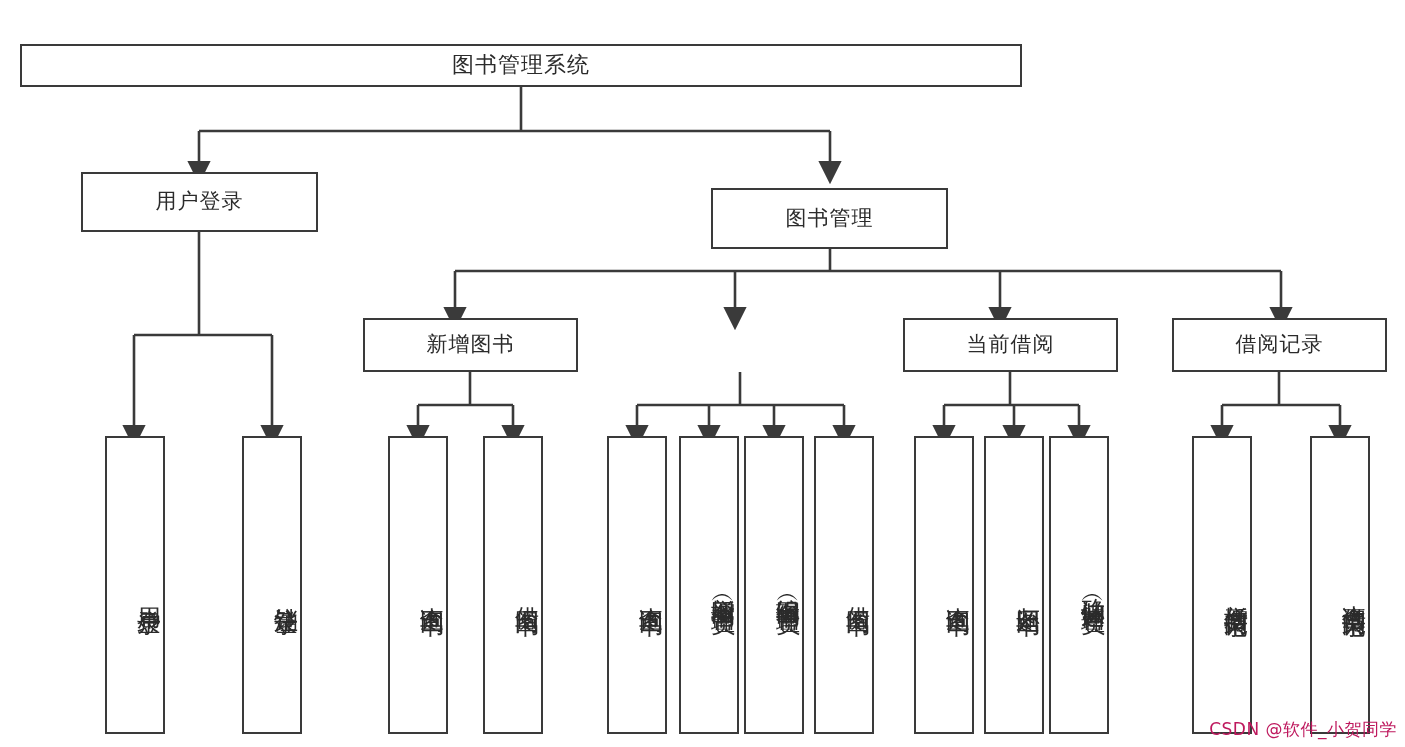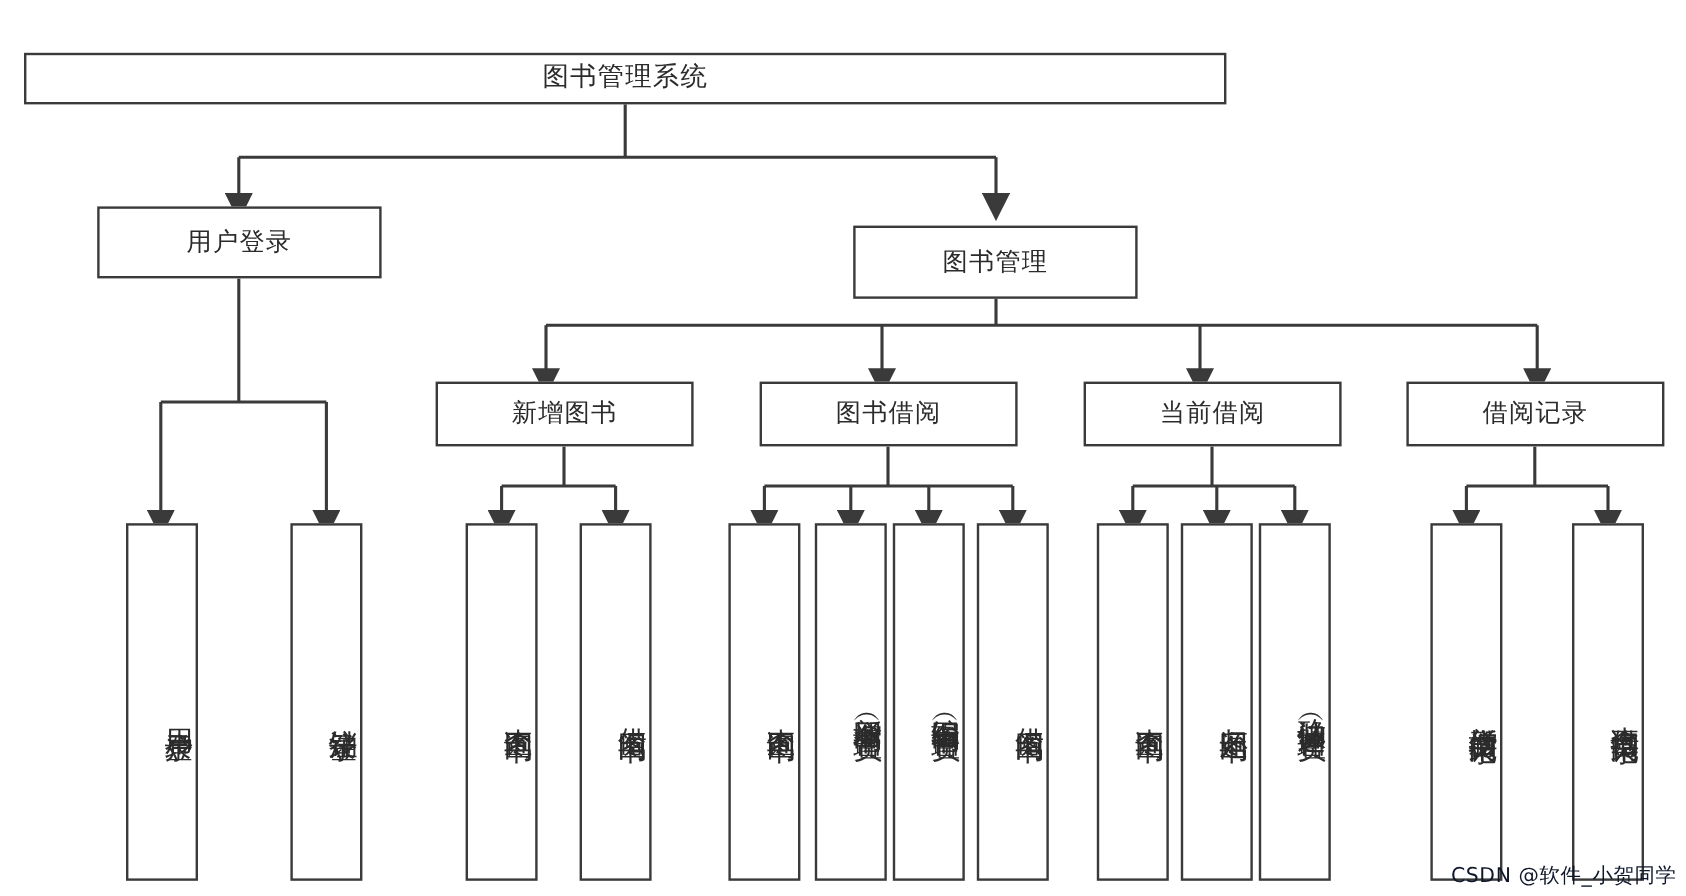--- a/index.html
+++ b/index.html
@@ -13,21 +13,21 @@
   .node.h{ 
       font-size:21px;letter-spacing:1px;line-height:1.2;
   }
   .node.root{font-size:22px;}
   .node.v{ 
       writing-mode:vertical-rl;text-orientation:upright;
       font-size:24px;line-height:1.22;letter-spacing:2px;
       align-items:flex-start;justify-content:center;padding-top:14px;
   }
   .node.v.tall{padding-top:6px;}
-  .watermark{position:absolute;right:8px;bottom:6px;font-size:17px;color:#0f172a;
+  .watermark{position:absolute;right:8px;bottom:6px;font-size:17px;color:#be185d;
              letter-spacing:.5px;white-space:nowrap;}
 </style>
 </head>
 <body>
 
 <div id="stage">
 
   <svg id="wires" viewBox="0 0 1405 747" xmlns="http://www.w3.org/2000/svg">
     <defs>
       <marker id="arw" markerWidth="9" markerHeight="9" refX="1.2" refY="4.5" orient="auto" markerUnits="strokeWidth">
@@ -85,23 +85,20 @@
   <div class="node h" style="left:81px;top:172px;width:237px;height:60px;">
     <span>用户登录</span>
   </div>
   <div class="node h" style="left:711px;top:172px;width:237px;height:61px;margin-top:16px;">
     <span>图书管理</span>
   </div>
 
   <div class="node h" style="left:363px;top:318px;width:215px;height:54px;">
     <span>新增图书</span>
   </div>
-  <div class="node h" style="left:633px;top:318px;width:215px;height:54px;">
-    <span>图书借阅</span>
-  </div>
   <div class="node h" style="left:903px;top:318px;width:215px;height:54px;font-family:Liberation Serif, serif;">
     <span>当前借阅</span>
   </div>
   <div class="node h" style="left:1172px;top:318px;width:215px;height:54px;">
     <span>借阅记录</span>
   </div>
 
   <div class="node v" style="left:105px;top:436px;width:60px;height:298px;">
     <span>用户登录</span>
   </div>

